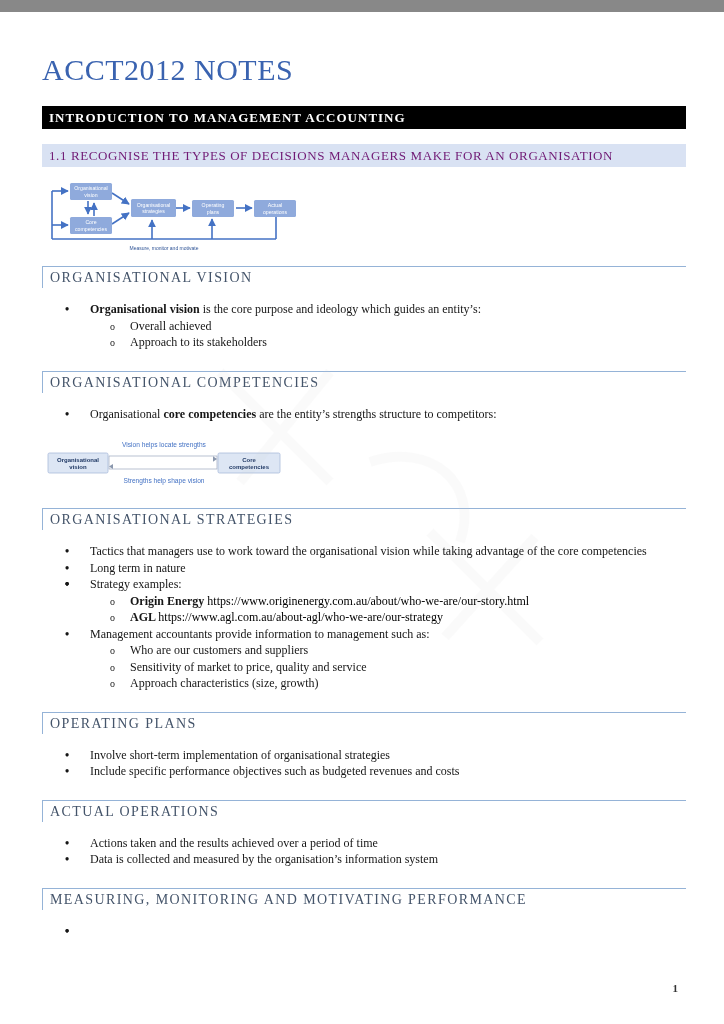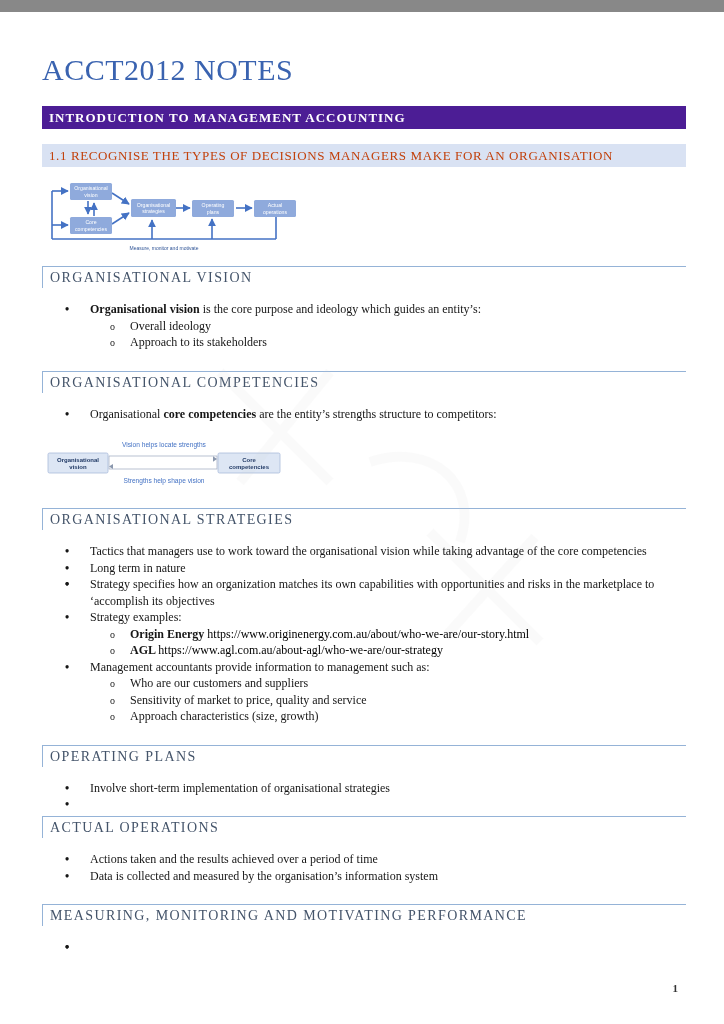--- a/index.html
+++ b/index.html
@@ -7,26 +7,26 @@
     position:relative; width:724px; height:1024px; background:#ffffff;
     margin:12px auto; overflow:hidden;
     font-family:"Liberation Serif", serif; color:#161616;
     box-sizing:border-box; padding:30px 38px 0 42px;
   }
   .doc-title{
     margin:10px 0 0 0; font-size:30px; line-height:36px; font-weight:400;
     color:#3a63b0; letter-spacing:0.5px;
   }
   .banner{
-    margin-top:18px; background:#4c1d95; color:#ffffff;
+    margin-top:18px; background:#000000; color:#ffffff;
     font-size:13px; font-weight:bold; letter-spacing:1px;
     padding:4px 7px 3px 7px;
   }
   .h11{
-    margin-top:15px; background:#D9E2F3; color:#c2410c;
+    margin-top:15px; background:#D9E2F3; color:#701a75;
     font-size:13px; letter-spacing:0.6px; padding:4px 7px 3px 7px;
   }
   .flowchart{ display:block; margin:14px 0 0 2px; }
   .sec-h{
     margin-top:20px; border-top:1px solid #95B3D7; border-left:1px solid #95B3D7;
     padding:3px 0 2px 7px; font-size:14px; letter-spacing:1.4px; color:#44546A;
   }
   .sec-h.first{ margin-top:11px; }
   ul.blist{ margin:13px 0 0 0; padding:0; list-style:none; font-size:12px; }
   ul.blist li{ position:relative; padding-left:48px; line-height:16.5px; max-width:612px; }
@@ -112,21 +112,21 @@
       </g>
     </g>
     <text x="120" y="69" font-family="Liberation Sans, sans-serif" font-size="5" fill="#2F5496" text-anchor="middle"><tspan>Measure, monitor and motivate</tspan></text>
   </svg>
 
   <div class="sec-h first">ORGANISATIONAL VISION</div>
   <ul class="blist">
     <li><span class="dot">•</span>
       <b>Organisational vision</b><span> is the core purpose and ideology which guides an entity’s:</span></li>
     <li class="sub"><span class="dot">o</span>
-      <span>Overall ideology</span></li>
+      <span>Overall achieved</span></li>
     <li class="sub"><span class="dot">o</span>
       <span>Approach to its stakeholders</span></li>
   </ul>
 
   <div class="sec-h">ORGANISATIONAL COMPETENCIES</div>
   <ul class="blist">
     <li><span class="dot">•</span>
       <span>Organisational </span><b>core competencies</b><span> are the entity’s strengths structure to competitors:</span></li>
   </ul>
 
@@ -150,21 +150,21 @@
 
   <div class="sec-h">ORGANISATIONAL STRATEGIES</div>
   <ul class="blist">
     <li><span class="dot">•</span>
       <span>Tactics that managers use to work toward the organisational vision while taking advantage of the core competencies</span></li>
     <li><span class="dot">•</span>
       <span>Long term in nature</span></li>
     <li><span class="dot">•</span>
       </li>
     <li><span class="dot">•</span>
-      <span>Strategy specifies how an organization matches its own capabilities with opportunities and risks in the marketplace to ‘accomplish its objectives</span></li>
+      </li>
     <li><span class="dot">•</span>
       <span>Strategy examples:</span></li>
     <li class="sub"><span class="dot">o</span>
       <b>Origin Energy </b><a class="lnk" href="#">https://www.originenergy.com.au/about/who-we-are/our-story.html</a></li>
     <li class="sub"><span class="dot">o</span>
       <b>AGL </b><a class="lnk" href="#">https://www.agl.com.au/about-agl/who-we-are/our-strategy</a></li>
     <li><span class="dot">•</span>
       <span>Management accountants provide information to management such as:</span></li>
     <li class="sub"><span class="dot">o</span>
       <span>Who are our customers and suppliers</span></li>
@@ -172,21 +172,21 @@
       <span>Sensitivity of market to price, quality and service</span></li>
     <li class="sub"><span class="dot">o</span>
       <span>Approach characteristics (size, growth)</span></li>
   </ul>
 
   <div class="sec-h">OPERATING PLANS</div>
   <ul class="blist">
     <li><span class="dot">•</span>
       <span>Involve short-term implementation of organisational strategies</span></li>
     <li><span class="dot">•</span>
-      </li>
+      <span>Include specific performance objectives such as budgeted revenues and costs</span></li>
   </ul>
 
   <div class="sec-h">ACTUAL OPERATIONS</div>
   <ul class="blist">
     <li><span class="dot">•</span>
       <span>Actions taken and the results achieved over a period of time</span></li>
     <li><span class="dot">•</span>
       <span>Data is collected and measured by the organisation’s information system</span></li>
   </ul>
 

